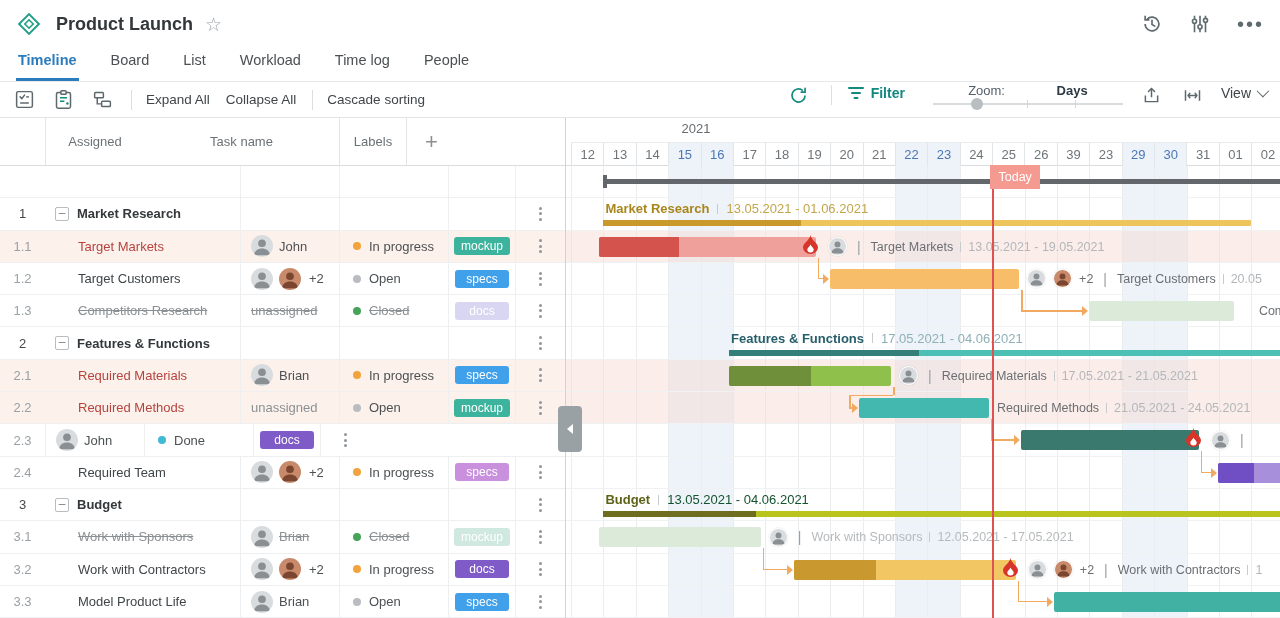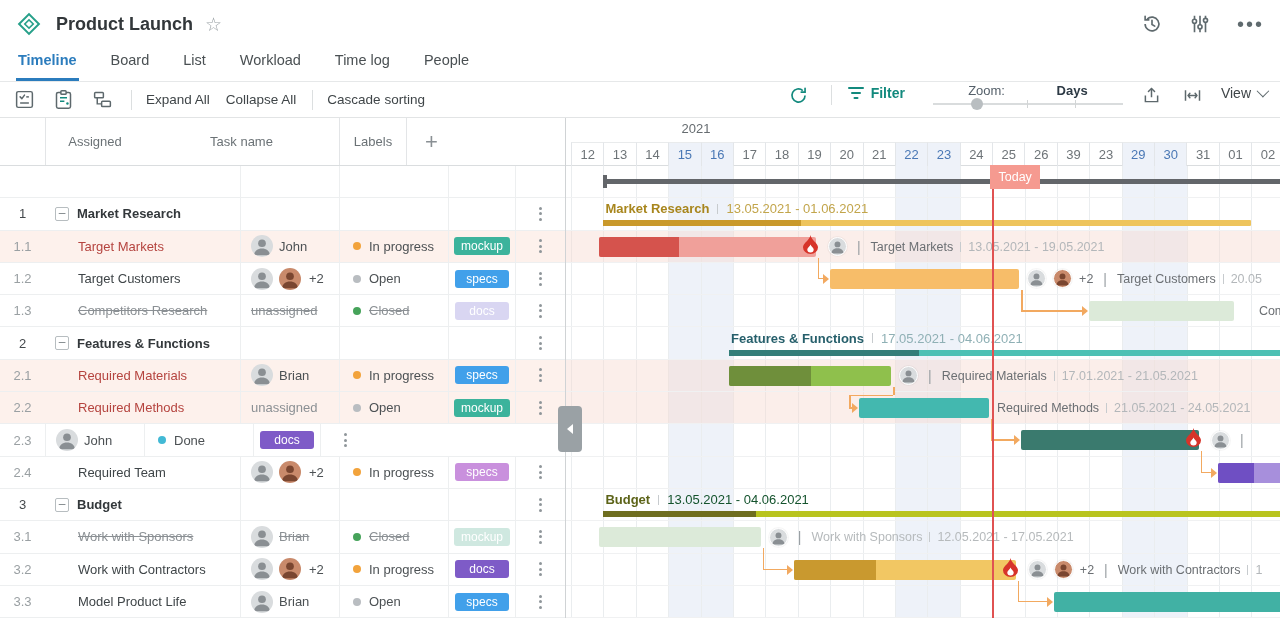--- a/index.html
+++ b/index.html
@@ -725,21 +725,21 @@
             <div class="cap " style="left:333.112px">
               <span class="av " style="width:19px;height:19px;background:#d9dcde">
                 <svg viewBox="0 0 24 24">
                   <circle cx="12" cy="9" r="4.2" fill="#8a8f93"></circle>
                   <path d="M3.5 22c0-4.8 3.8-7.4 8.5-7.4s8.5 2.6 8.5 7.4z" fill="#8a8f93"></path>
                 </svg>
               </span>
               <span class="sep1">|</span>
               <span class="nm">Required Materials</span>
               <span class="sep2"></span>
-              <span class="dt">17.01.2021 - 21.05.2021</span>
+              <span class="dt">17.05.2021 - 21.05.2021</span>
             </div>
           </div>
           <div class="ga-row" style="top:226.09999999999997px">
             <div class="pinkbg"></div>
             <div class="bar" style="left:293.036px;width:129.92399999999998px;background:#43b8af"></div>
             <div class="cap " style="left:430.96px">
               <span class="nm">Required Methods</span>
               <span class="sep2"></span>
               <span class="dt">21.05.2021 - 24.05.2021</span>
             </div>

